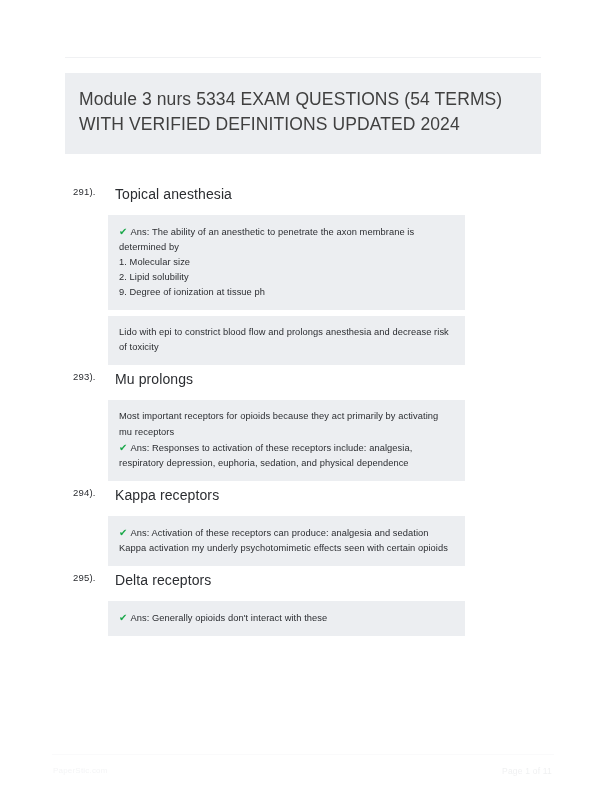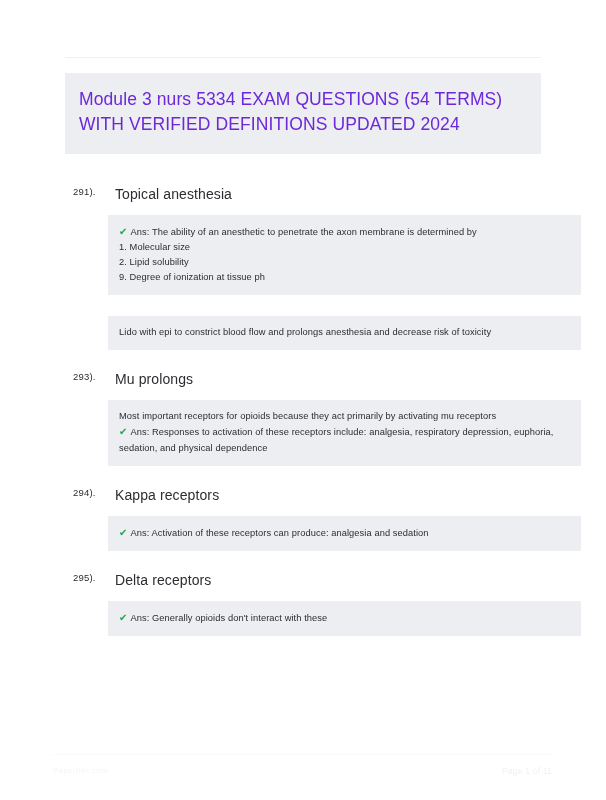--- a/index.html
+++ b/index.html
@@ -41,35 +41,35 @@
     top: 73px;
     width: 476px;
     background: #eceef1;
     padding: 14px 14px 16px 14px;
   }
   .doc-title {
     margin: 0;
     font-size: 17.5px;
     line-height: 1.45;
     font-weight: 400;
-    color: #6d28d9;
+    color: #404040;
     letter-spacing: 0.1px;
   }
 
   .qa-list {
     position: absolute;
     left: 0;
     top: 186px;
     width: 606px;
   }
 
   .qa-item {
     position: relative;
     padding-left: 73px;
-    margin-bottom: 21px;
+    margin-bottom: 6px;
   }
 
   .q-head {
     position: relative;
     min-height: 15px;
     margin-bottom: 13px;
   }
   .q-num {
     position: absolute;
     left: 0;
@@ -82,21 +82,21 @@
   .q-term {
     display: block;
     margin-left: 42px;
     font-size: 14px;
     color: #2b2d31;
     letter-spacing: 0.1px;
   }
 
   .ans-box {
     margin-left: 35px;
-    width: 473px;
+    width: 357px;
     background: #eceef1;
     padding: 9px 11px 10px 11px;
   }
   .ans-line {
     font-size: 9.3px;
     line-height: 1.62;
     color: #2b2d31;
     letter-spacing: 0.08px;
   }
   .ans-line.first {
@@ -181,20 +181,21 @@
           <div class="ans-line first"><span class="check-icon">✔</span><span>Ans: Responses to activation of these receptors include: analgesia, respiratory depression, euphoria, sedation, and physical dependence</span></div>
         </div>
       </div>
       <div class="qa-item">
         <div class="q-head">
           <span class="q-num">294).</span>
           <span class="q-term">Kappa receptors</span>
         </div>
         <div class="ans-box">
           <div class="ans-line first"><span class="check-icon">✔</span><span>Ans: Activation of these receptors can produce: analgesia and sedation</span></div>
+          <div class="ans-line">Kappa activation my underly psychotomimetic effects seen with certain opioids</div>
         </div>
       </div>
       <div class="qa-item">
         <div class="q-head">
           <span class="q-num">295).</span>
           <span class="q-term">Delta receptors</span>
         </div>
         <div class="ans-box">
           <div class="ans-line first"><span class="check-icon">✔</span><span>Ans: Generally opioids don't interact with these</span></div>
         </div>

